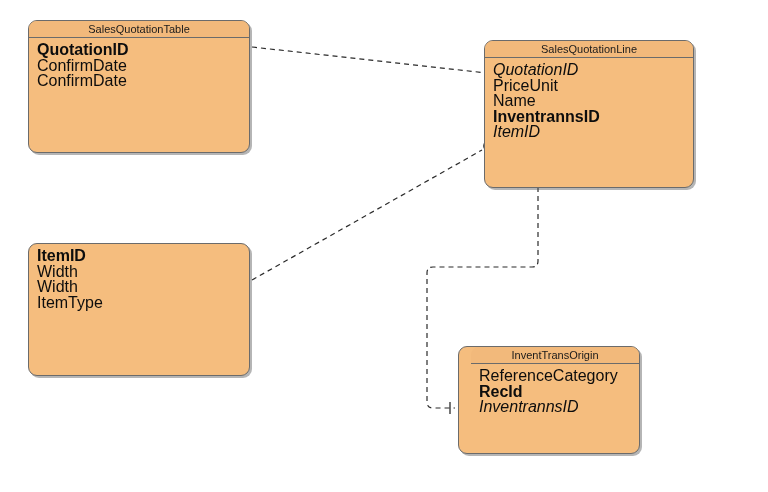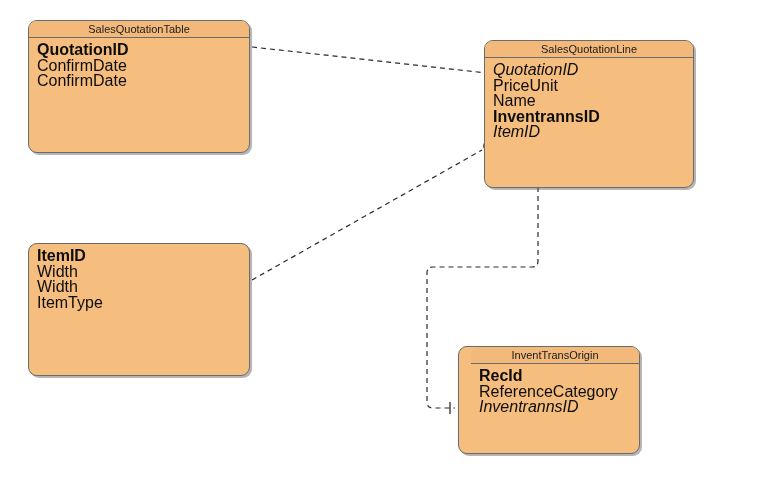--- a/index.html
+++ b/index.html
@@ -139,19 +139,19 @@
       <div class="attr pk">ItemID</div>
       <div class="attr">Width</div>
       <div class="attr">Width</div>
       <div class="attr">ItemType</div>
     </div>
   </div>
 
   <div class="entity" style="left:458px; top:346px; width:182px; height:108px;padding-left:12px;">
     <div class="entity-title">InventTransOrigin</div>
     <div class="attr-list">
+      <div class="attr">ReferenceCategory</div>
       <div class="attr pk">RecId</div>
-      <div class="attr">ReferenceCategory</div>
       <div class="attr fk">InventrannsID</div>
     </div>
   </div>
 
 </div>
 
 </body></html>

